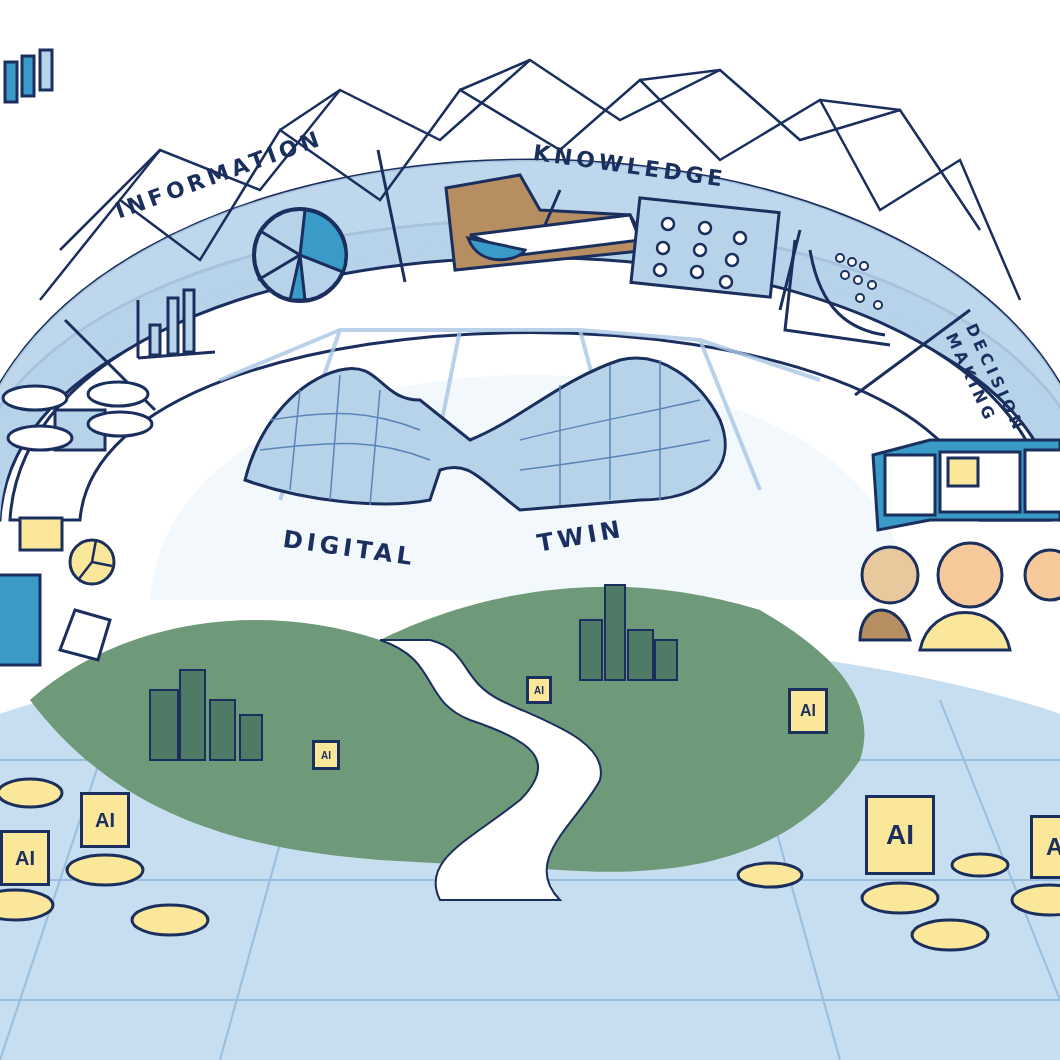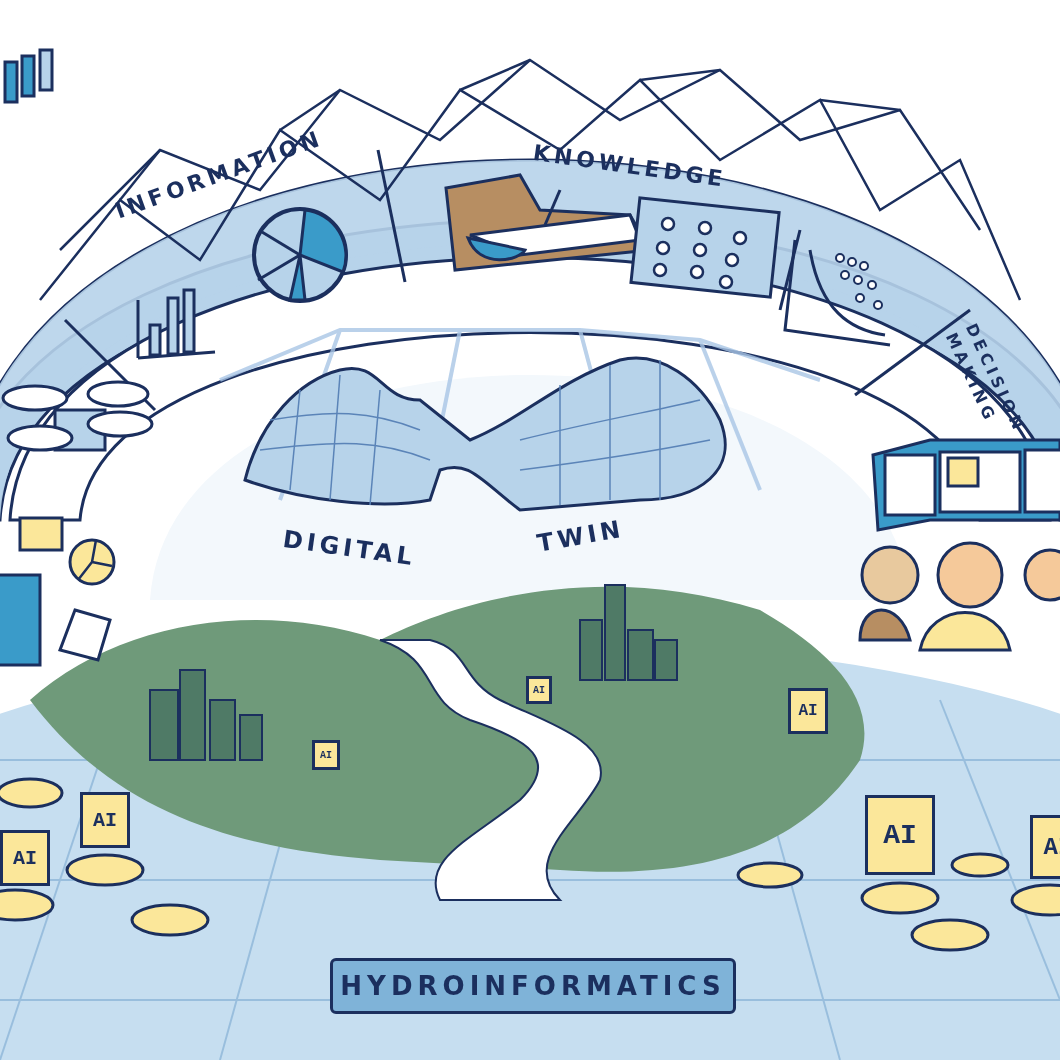--- a/index.html
+++ b/index.html
@@ -1,21 +1,21 @@
 <!DOCTYPE html>
 <html><head>
 <meta charset="utf-8">
 <style>
   html,body{margin:0;padding:0;background:#ffffff;}
   body{width:1060px;height:1060px;overflow:hidden;position:relative;font-family:"DejaVu Sans",sans-serif;}
   #scene{position:absolute;left:0;top:0;width:1060px;height:1060px;}
   .lbl{position:absolute;font-family:"DejaVu Sans",sans-serif;font-weight:bold;color:#1b2f5e;letter-spacing:4px;white-space:nowrap;}
   .banner{position:absolute;left:330px;top:958px;width:400px;height:50px;background:#7fb3d8;border:3px solid #1b2f5e;border-radius:6px;display:flex;align-items:center;justify-content:center;}
   .banner span{font-family:"DejaVu Sans",sans-serif;font-weight:bold;font-size:26px;letter-spacing:5px;color:#1b2f5e;}
-  .ai{position:absolute;width:44px;height:50px;background:#fbe79a;border:3px solid #1b2f5e;display:flex;align-items:center;justify-content:center;font-family:Liberation Mono, monospace;font-weight:bold;font-size:20px;color:#1b2f5e;}
+  .ai{position:absolute;width:44px;height:50px;background:#fbe79a;border:3px solid #1b2f5e;display:flex;align-items:center;justify-content:center;font-family:Liberation Sans, sans-serif;font-weight:bold;font-size:20px;color:#1b2f5e;}
 </style>
 </head>
 <body>
 
 <div id="scene">
 <svg width="1060" height="1060" viewBox="0 0 1060 1060" xmlns="http://www.w3.org/2000/svg">
 
   <g>
     <ellipse cx="530" cy="900" rx="760" ry="260" fill="#c6def0"></ellipse>
     <g stroke="#8fb7d9" stroke-width="2" opacity="0.8">
@@ -208,16 +208,13 @@
 
 <div class="ai" style="left:0px;top:830px;">AI</div>
 <div class="ai" style="left:80px;top:792px;">AI</div>
 <div class="ai" style="left:312px;top:740px;width:22px;height:24px;font-size:10px;">AI</div>
 <div class="ai" style="left:526px;top:676px;width:20px;height:22px;font-size:10px;">AI</div>
 <div class="ai" style="left:788px;top:688px;width:34px;height:40px;font-size:16px;">AI</div>
 <div class="ai" style="left:865px;top:795px;width:64px;height:74px;font-size:28px;">AI</div>
 <div class="ai" style="left:1030px;top:815px;width:50px;height:58px;font-size:24px;">AI</div>
 
 
-<div class="banner">
-  <span>HYDROINFORMATICS</span>
 </div>
-</div>
 
 </body></html>

